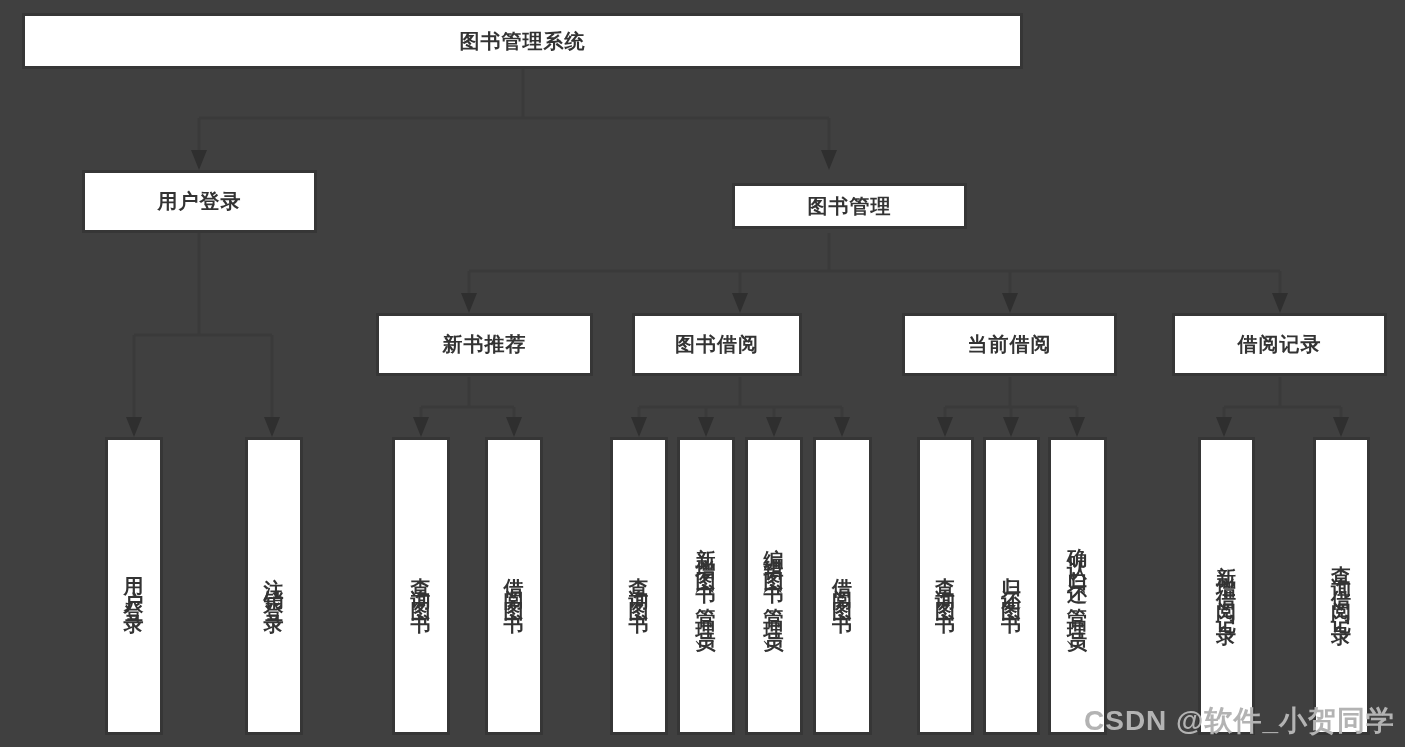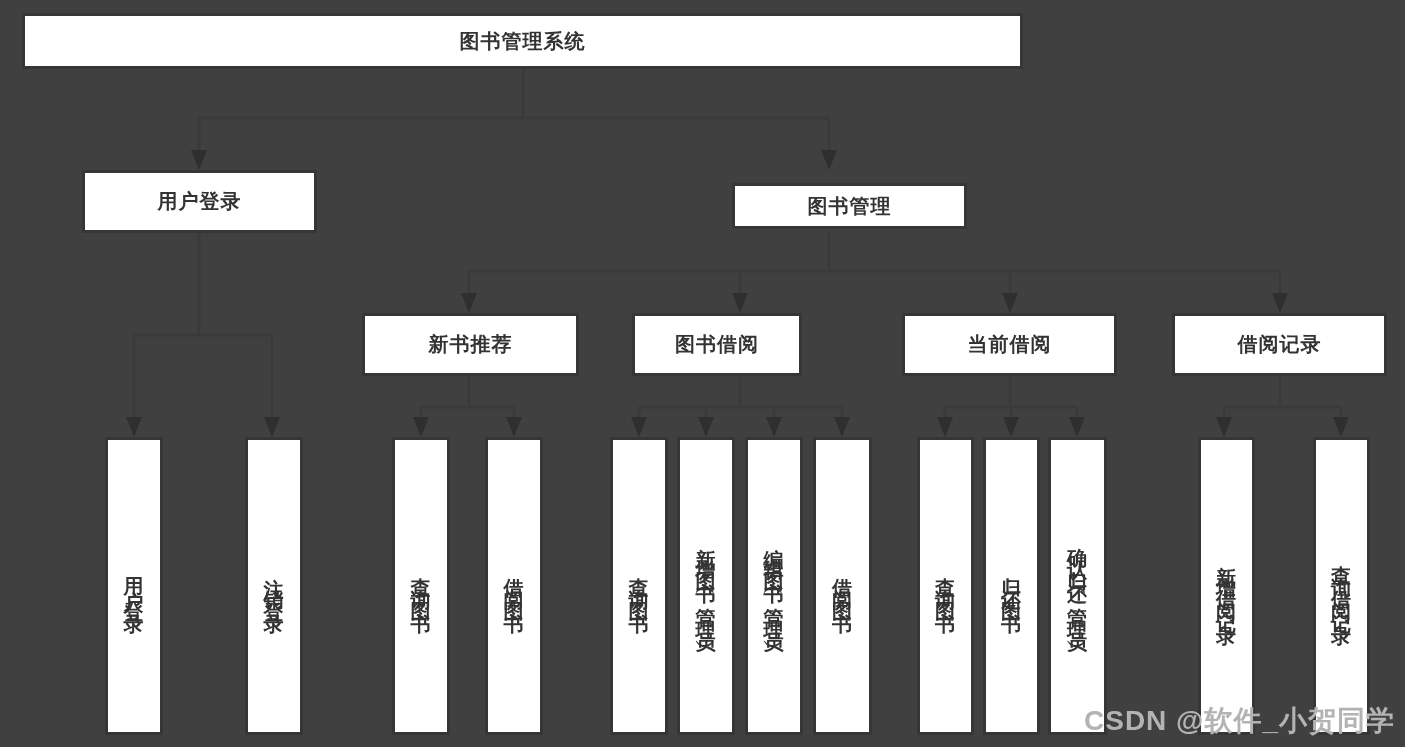--- a/index.html
+++ b/index.html
@@ -99,21 +99,21 @@
       <polygon points="1216,417 1232,417 1224,437"></polygon>
       <polygon points="1333,417 1349,417 1341,437"></polygon>
     </g>
   </svg>
 
   <div class="node" style="left:22px; top:13px; width:1001px; height:56px;">图书管理系统</div>
 
   <div class="node" style="left:82px; top:170px; width:235px; height:63px;">用户登录</div>
   <div class="node" style="left:712px; top:183px; width:235px; height:46px;margin-left:20px;">图书管理</div>
 
-  <div class="node" style="left:362px; top:313px; width:217px; height:63px;">新书推荐</div>
+  <div class="node" style="left:376px; top:313px; width:217px; height:63px;">新书推荐</div>
   <div class="node" style="left:632px; top:313px; width:170px; height:63px;">图书借阅</div>
   <div class="node" style="left:902px; top:313px; width:215px; height:63px;">当前借阅</div>
   <div class="node" style="left:1172px; top:313px; width:215px; height:63px;">借阅记录</div>
 
   <div class="node vnode" style="left:105px; top:437px; width:58px; height:298px;">用户登录</div>
   <div class="node vnode" style="left:245px; top:437px; width:58px; height:298px;">注销登录</div>
 
   <div class="node vnode" style="left:392px; top:437px; width:58px; height:298px;">查询图书</div>
   <div class="node vnode" style="left:485px; top:437px; width:58px; height:298px;">借阅图书</div>
 

